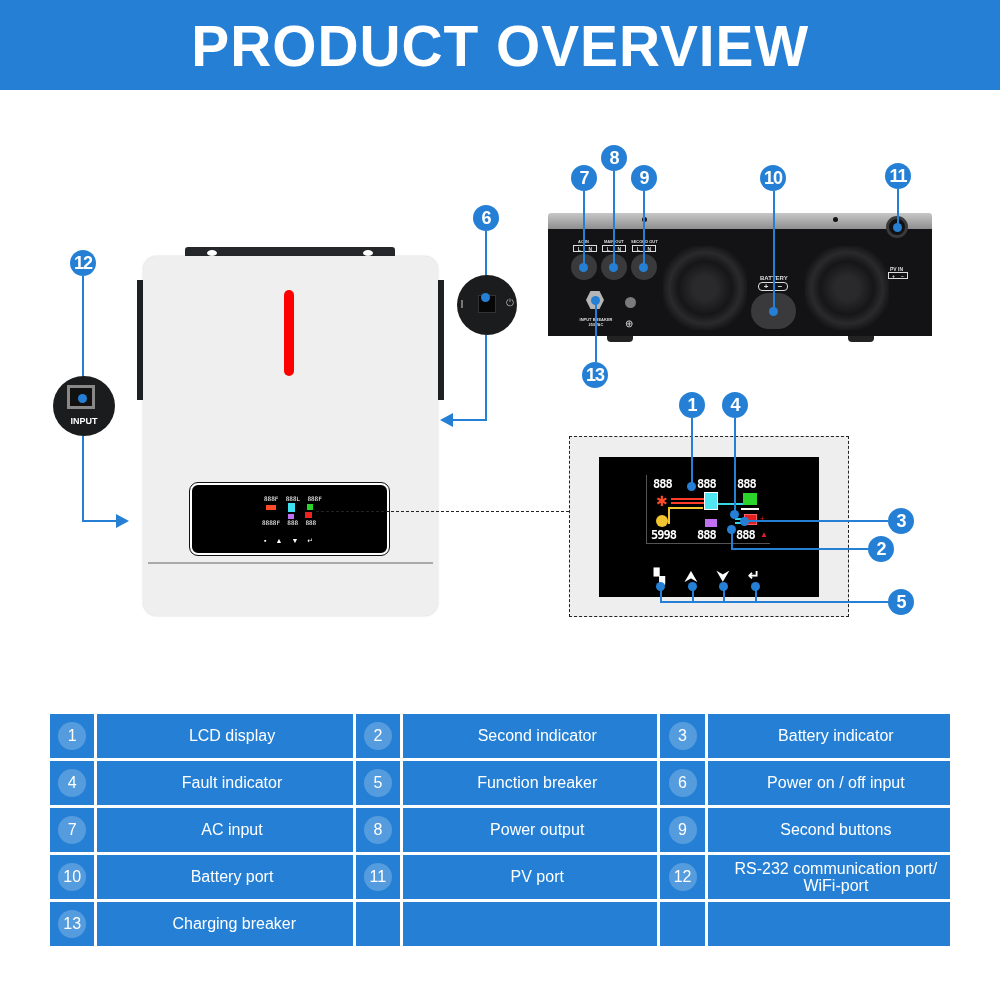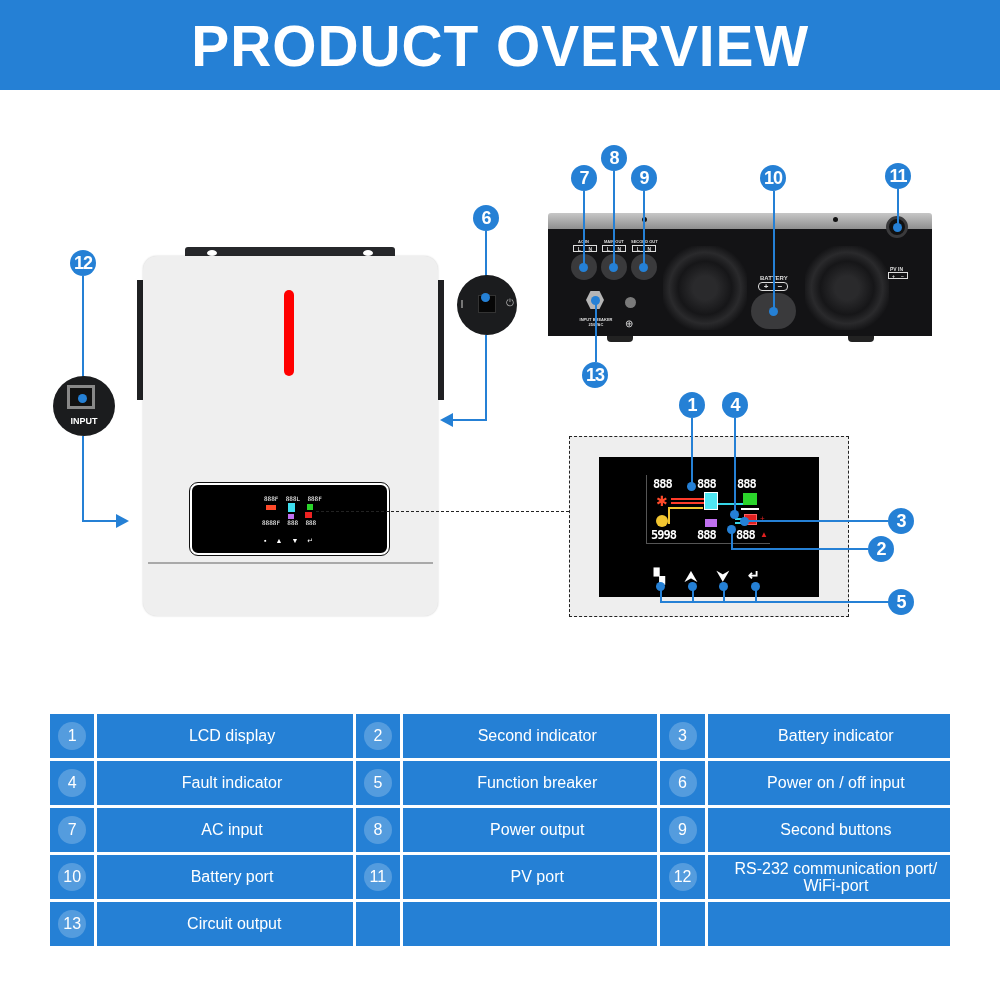--- a/index.html
+++ b/index.html
@@ -270,20 +270,20 @@
     <tr>
       <td class="num"><span class="numcircle">10</span></td>
       <td class="lbl">Battery port</td>
       <td class="num"><span class="numcircle">11</span></td>
       <td class="lbl">PV port</td>
       <td class="num"><span class="numcircle">12</span></td>
       <td class="lbl" style="line-height:17px;width:240px">RS-232 communication port/ WiFi-port</td>
     </tr>
     <tr>
       <td class="num"><span class="numcircle">13</span></td>
-      <td class="lbl" style="white-space:pre"> Circuit output</td>
+      <td class="lbl" style="white-space:pre"> Charging breaker</td>
       <td class="num"></td>
       <td class="lbl"></td>
       <td class="num"></td>
       <td class="lbl"></td>
     </tr>
   </tbody>
 </table>
 
 </body></html>

